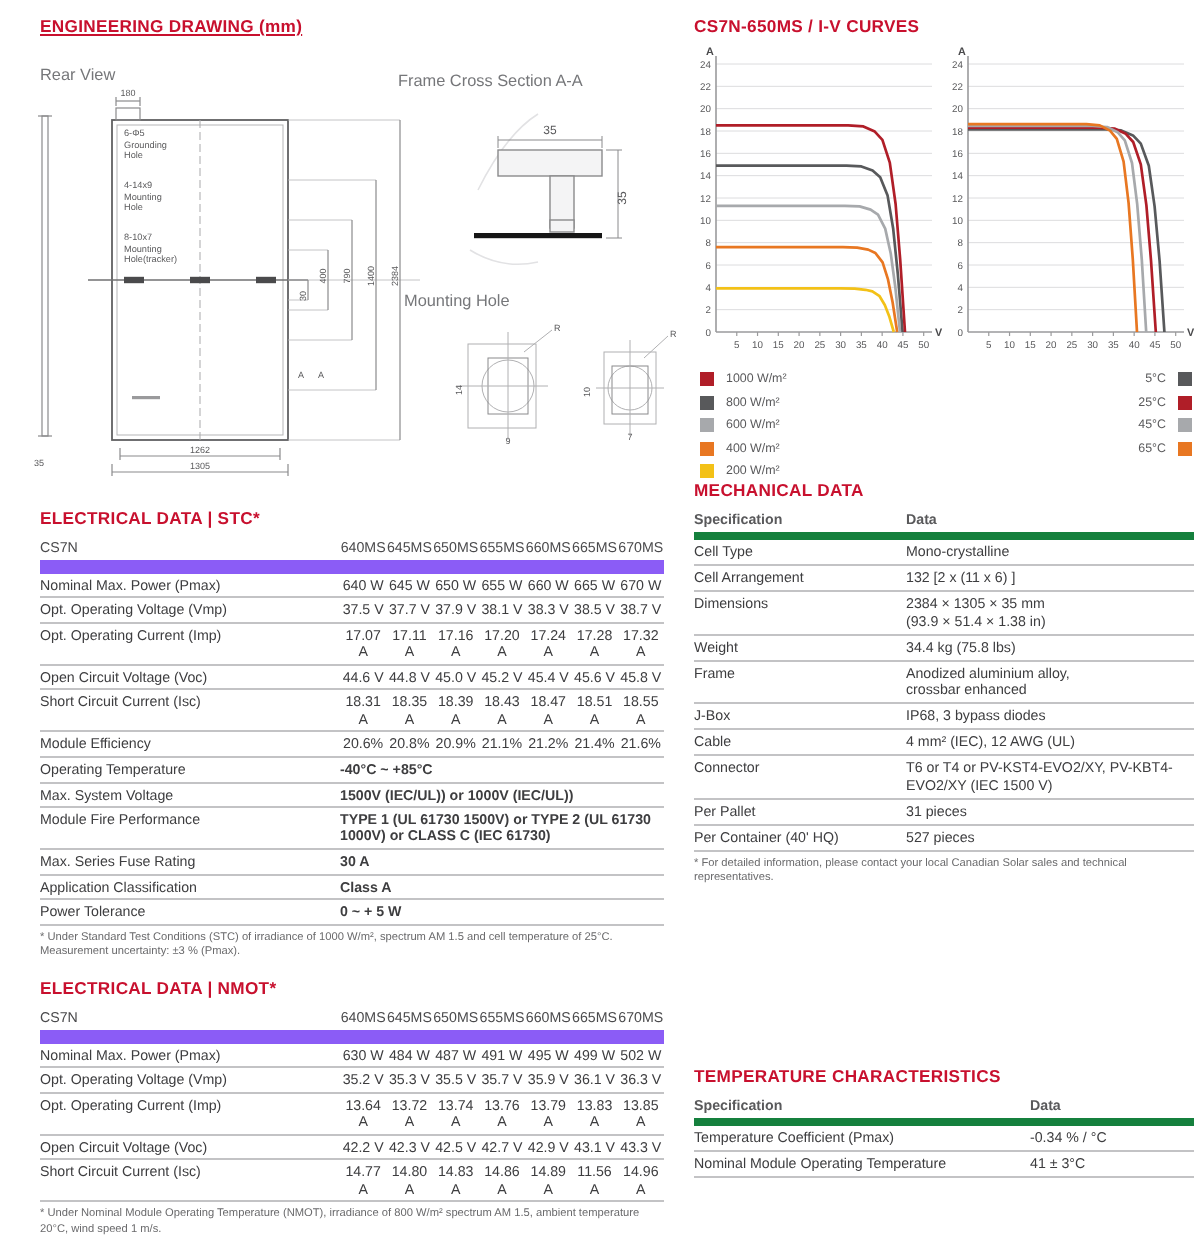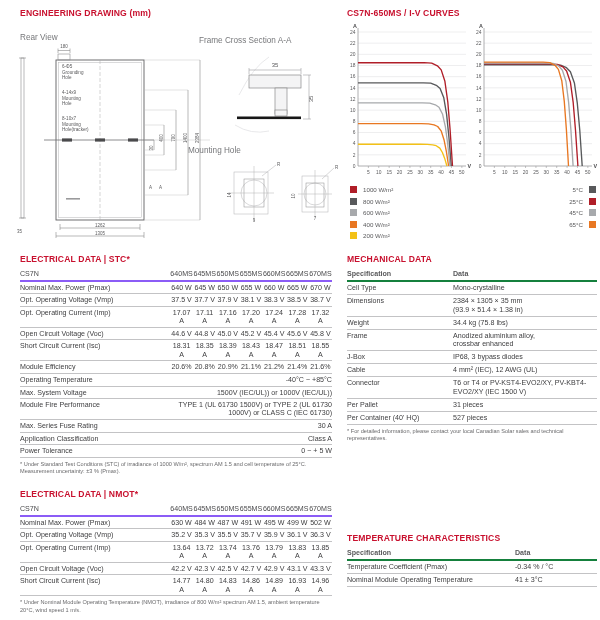--- a/index.html
+++ b/index.html
@@ -6,42 +6,42 @@
   body{
     width:600px;height:620px;position:relative;background:#ffffff;
     font-family:"Liberation Sans",sans-serif;color:#3d3d3f;overflow:hidden;
   }
   .abs{position:absolute;}
   .sec-title{color:#c8102e;font-weight:bold;font-size:8.6px;letter-spacing:.15px;}
   .sub-title{color:#76777a;font-weight:normal;font-size:8.2px;}
   
   table.spec{border-collapse:collapse;width:100%;font-size:7.1px;color:#3d3d3f;table-layout:fixed;}
   table.spec th,table.spec td{padding:2px 0 1.5px 0;border-bottom:1px solid #c3c3c5;text-align:center;vertical-align:top;font-weight:400;line-height:1.15;}
-  table.spec thead th{border-bottom:2px solid #8b5cf6;color:#4a4a4c;}
+  table.spec thead th{border-bottom:7px solid #8b5cf6;color:#4a4a4c;}
   table.spec th:first-child,table.spec td:first-child{text-align:left;}
-  table.spec td.span-val{text-align:right;}
+  table.spec td.span-val{text-align:left;font-weight:bold;}
   
   table.kv{border-collapse:collapse;width:100%;font-size:7.1px;color:#3d3d3f;}
   table.kv th,table.kv td{padding:2px 0 1.5px 0;border-bottom:1px solid #c3c3c5;text-align:left;vertical-align:top;line-height:1.2;white-space:pre-line;}
-  table.kv thead th{border-bottom:2px solid #15803d;font-weight:bold;color:#59595b;}
+  table.kv thead th{border-bottom:4px solid #15803d;font-weight:bold;color:#59595b;}
   .footnote{font-size:5.6px;color:#6a6a6c;line-height:1.3;margin-top:3px;}
   .ann{position:absolute;font-size:4.6px;color:#5a5a5c;line-height:1.2;white-space:pre-line;}
   .legend{position:absolute;display:flex;flex-direction:column;gap:4.5px;font-size:6.2px;color:#59595b;}
   .legend .lrow{display:flex;align-items:center;gap:6px;}
   .legend .sw{width:7px;height:7px;display:inline-block;flex:0 0 auto;}
   .legend.right .lrow{justify-content:flex-end;}
   svg text{font-family:"Liberation Sans",sans-serif;}
 </style>
 </head>
 <body>
 
-<div class="abs sec-title" style="left:20px;top:8px;">ENGINEERING DRAWING (mm)</div>
+<div class="abs sec-title" style="left:20px;top:8px;text-decoration:underline;">ENGINEERING DRAWING (mm)</div>
 <div class="abs sub-title" style="left:20px;top:33px;">Rear View</div>
 <div class="abs sub-title" style="left:199px;top:36px;">Frame Cross Section A-A</div>
-<div class="abs sub-title" style="left:188px;top:146px;text-align:right;">Mounting Hole</div>
+<div class="abs sub-title" style="left:202px;top:146px;text-align:right;">Mounting Hole</div>
 
 <svg class="abs" style="left:14px;top:40px;" width="330" height="205" viewBox="0 0 330 205">
   <g stroke="#8a8a8c" stroke-width="0.6" fill="none">
 
     <rect x="7" y="18" width="3" height="160"></rect>
     <line x1="5" y1="18" x2="12" y2="18"></line>
       <line x1="5" y1="178" x2="12" y2="178"></line>
 
     <rect x="42" y="20" width="88" height="160" stroke="#606062" stroke-width="0.9"></rect>
     <rect x="44.5" y="22.5" width="83" height="155" stroke="#b5b5b7" stroke-width="0.5"></rect>
@@ -468,41 +468,45 @@
           <td>43.1 V</td>
           <td>43.3 V</td>
         </tr>
         <tr>
           <td>Short Circuit Current (Isc)</td>
           <td>14.77 A</td>
           <td>14.80 A</td>
           <td>14.83 A</td>
           <td>14.86 A</td>
           <td>14.89 A</td>
-          <td>16.93 A</td>
+          <td>11.56 A</td>
           <td>14.96 A</td>
         </tr>
       </tbody>
     </table>
   <div class="footnote">* Under Nominal Module Operating Temperature (NMOT), irradiance of 800 W/m² spectrum AM 1.5, ambient temperature 20°C, wind speed 1 m/s.</div>
 </div>
 
-<div class="abs" style="left:347px;top:254px;width:250px;">
+<div class="abs" style="left:347px;top:240px;width:250px;">
   <div class="sec-title">MECHANICAL DATA</div>
   <table class="kv" id="mech-table" style="margin-top:4px;">
       <thead>
         <tr>
           <th style="width: 106px;">Specification</th>
           <th>Data</th>
         </tr>
       </thead>
       <tbody>
         <tr>
           <td>Cell Type</td>
           <td>Mono-crystalline</td>
+        </tr>
+        <tr>
+          <td>Cell Arrangement</td>
+          <td>132 [2 x (11 x 6) ]</td>
         </tr>
         <tr>
           <td>Dimensions</td>
           <td>2384 × 1305 × 35 mm
 (93.9 × 51.4 × 1.38 in)</td>
         </tr>
         <tr>
           <td>Weight</td>
           <td>34.4 kg (75.8 lbs)</td>
         </tr>

